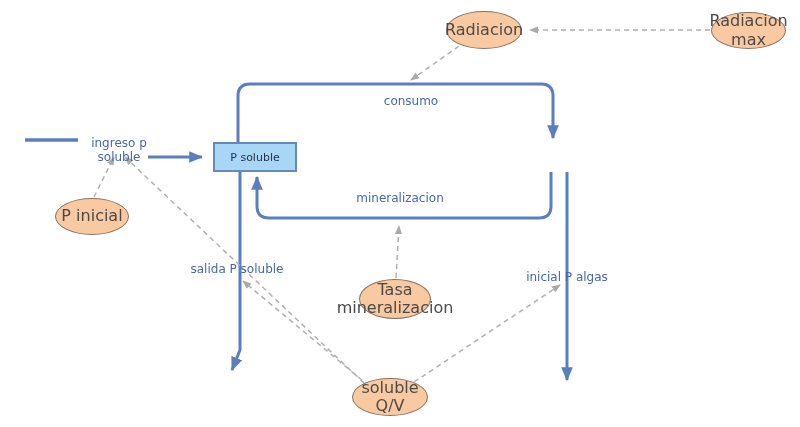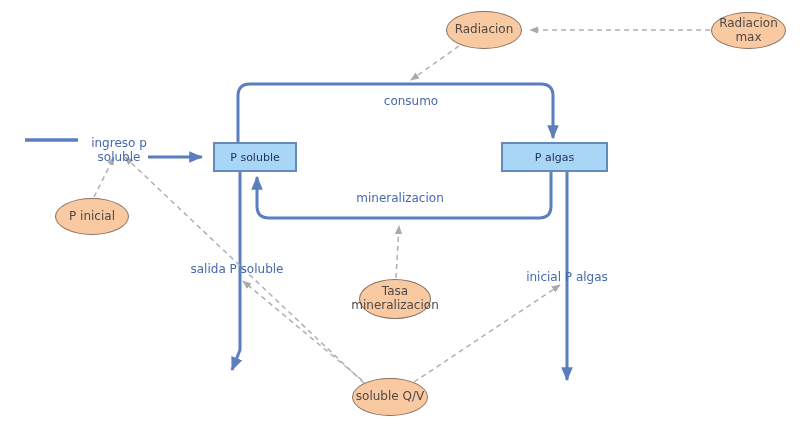--- a/index.html
+++ b/index.html
@@ -21,21 +21,21 @@
     box-sizing:border-box;
     z-index:3;
     text-align:right;
   }
   .converter{
     position:absolute;
     background:#f9c9a2;
     border:1.5px solid #8a7262;
     border-radius:50%;
     color:#4c4a48;
-    font-size:12px;
+    font-size:16px;
     line-height:1.15;
     display:flex;align-items:center;justify-content:center;
     text-align:center;
     white-space:pre-line;
     box-sizing:border-box;
     z-index:3;
   }
   .flowlabel{
     position:absolute;
     color:#4668ad;
@@ -76,21 +76,20 @@
       <path d="M94,197 L114,157" marker-end="url(#mg)"></path>
       <path d="M364,383 L125,157" marker-end="url(#mg)"></path>
       <path d="M369,386 L243,281" marker-end="url(#mg)"></path>
       <path d="M414,382 L560,285" marker-end="url(#mg)"></path>
       <path d="M396,278 L399,226" marker-end="url(#mg)"></path>
     </g>
   </svg>
 
   <div class="stock" style="left:213px;top:142px;width:84px;height:30px;">P soluble</div>
 
-  <div class="stock" style="left:501px;top:142px;width:107px;height:30px;">P algas</div>
 
   <div class="converter" style="left:446px;top:11px;width:76px;height:38px;">Radiacion</div>
 
   <div class="converter" style="left:711px;top:12px;width:75px;height:37px;">Radiacion
 max</div>
 
   <div class="converter" style="left:55px;top:198px;width:74px;height:37px;">P inicial</div>
 
   <div class="converter" style="left:359px;top:279px;width:72px;height:40px;">Tasa
 mineralizacion</div>

